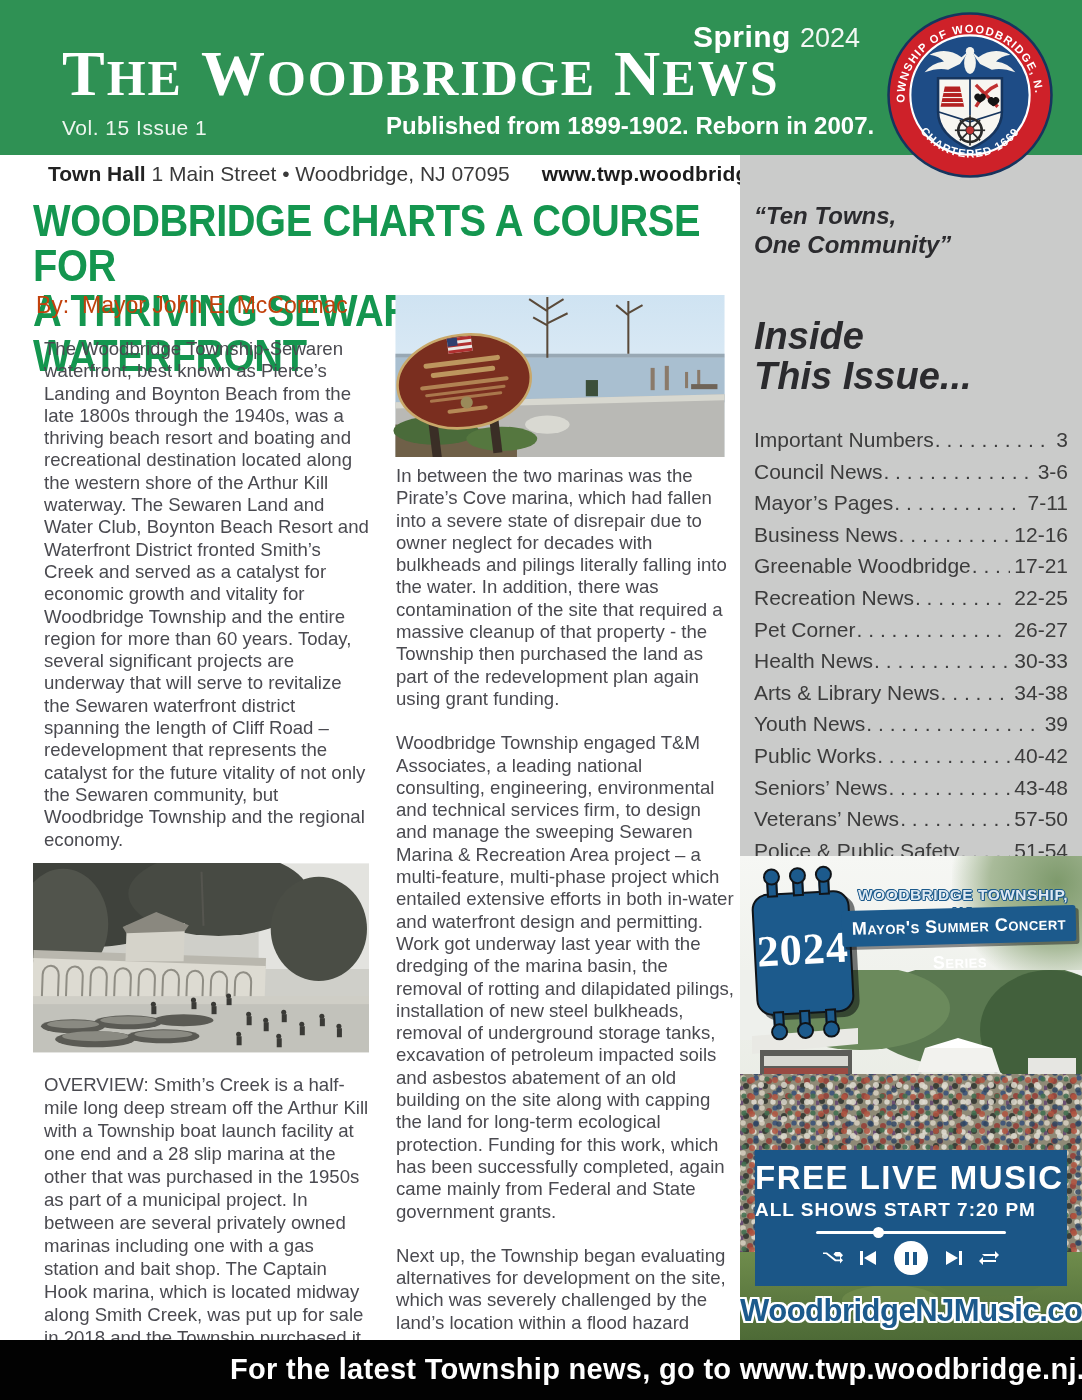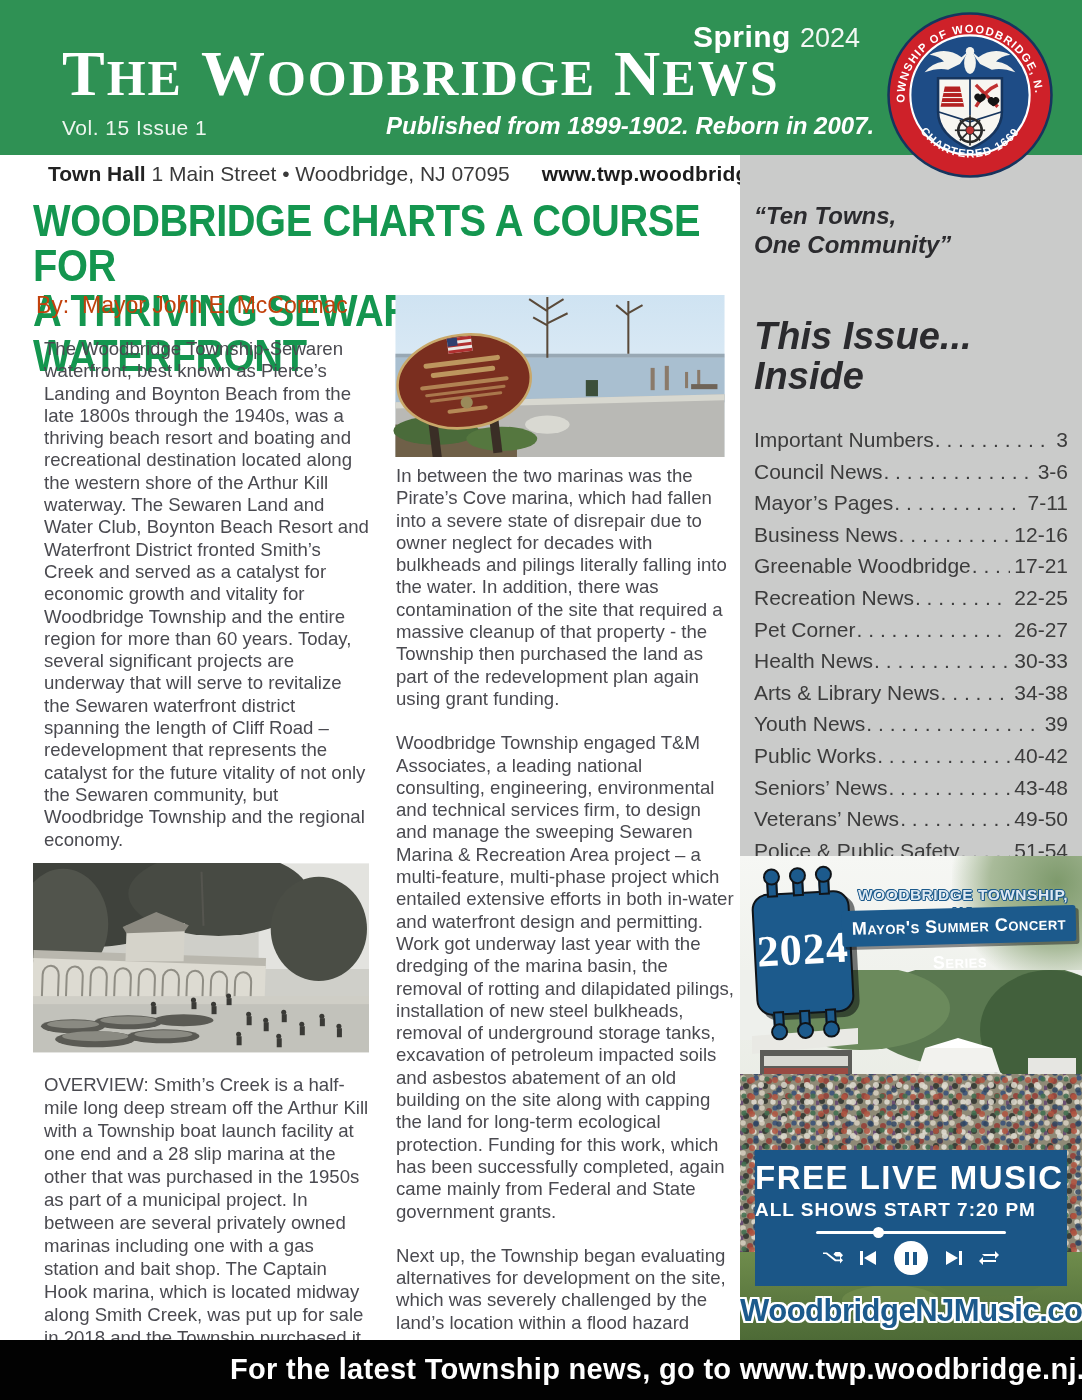--- a/index.html
+++ b/index.html
@@ -9,21 +9,21 @@
   
   .masthead{position:absolute;left:0;top:0;width:1082px;height:155px;background:#2f9154;}
   .season-line{position:absolute;top:20px;right:222px;color:#fff;white-space:nowrap;}
   .season{font-weight:700;font-size:30px;letter-spacing:.5px;}
   .year{font-weight:400;font-size:27px;margin-left:9px;color:#f2f7f3;}
   .mast-title{position:absolute;left:62px;top:42px;color:#fff;white-space:nowrap;
       font-family:"Liberation Serif",serif;font-weight:700;font-size:64px;letter-spacing:2px;line-height:1;}
   .mast-title .word{margin-right:18px;}
   .mast-title .rest{font-size:50px;}
   .volume{position:absolute;left:62px;top:116px;color:#eef6ef;font-size:21px;letter-spacing:.5px;}
-  .tagline{position:absolute;left:386px;top:112px;color:#fff;font-size:24px;font-style:italic;font-weight:700;}
+  .tagline{position:absolute;left:386px;top:112px;color:#fff;font-size:24px;font-weight:700;}
 
   .seal-wrap{position:absolute;left:886px;top:6px;width:168px;height:178px;z-index:5;}
 
   
   .address-bar{position:absolute;left:0;top:155px;width:740px;height:40px;background:#fff;
       font-size:21px;color:#3a3a3a;line-height:38px;padding-left:48px;white-space:nowrap;}
   .address-bold{font-weight:700;color:#222;}
   .address-site{font-weight:700;color:#1c1c1c;margin-left:32px;letter-spacing:.2px;}
 
   
@@ -306,22 +306,22 @@
     <p style="margin-bottom:0;">Next up, the Township began evaluating alternatives for development on the site, which was severely challenged by the land’s location within a flood hazard area.</p>
     <div class="continued">Continued on page 8</div>
   </div>
 
   <div class="sidebar">
     <div class="quote">
       <div>“Ten Towns,</div>
       <div>One Community”</div>
     </div>
     <div class="inside">
+      <div>Inside</div>
       <div>This Issue...</div>
-      <div>Inside</div>
     </div>
     <div class="toc">
       <div class="toc-row">
           <span>Important Numbers</span>
           <span class="toc-dots">. . . . . . . . . . . . . . . . . . . . . . . . .</span>
           <span class="toc-pages">3</span>
         </div>
       <div class="toc-row">
           <span>Council News</span>
           <span class="toc-dots">. . . . . . . . . . . . . . . . . . . . . . . . .</span>
@@ -373,21 +373,21 @@
           <span class="toc-pages">40-42</span>
         </div>
       <div class="toc-row">
           <span>Seniors’ News</span>
           <span class="toc-dots">. . . . . . . . . . . . . . . . . . . . . . . . .</span>
           <span class="toc-pages">43-48</span>
         </div>
       <div class="toc-row">
           <span>Veterans’ News</span>
           <span class="toc-dots">. . . . . . . . . . . . . . . . . . . . . . . . .</span>
-          <span class="toc-pages">49-50</span>
+          <span class="toc-pages">57-50</span>
         </div>
       <div class="toc-row">
           <span>Police &amp; Public Safety</span>
           <span class="toc-dots">. . . . . . . . . . . . . . . . . . . . . . . . .</span>
           <span class="toc-pages">51-54</span>
         </div>
     </div>
   </div>
 
   <div class="concert-ad">

